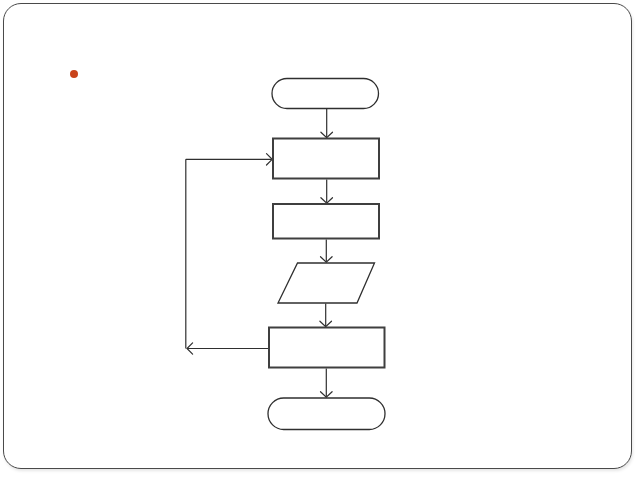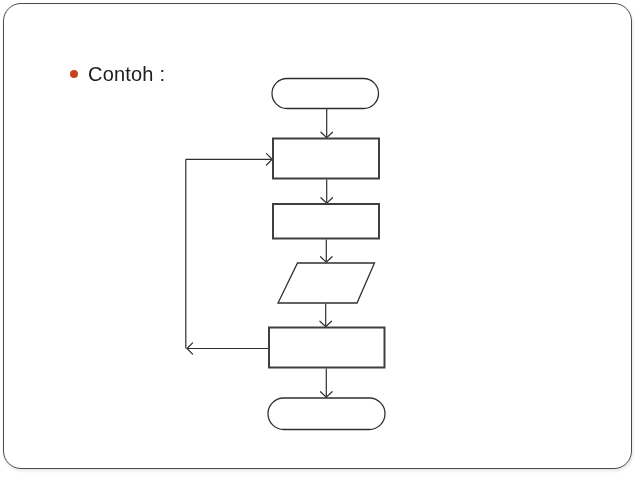--- a/index.html
+++ b/index.html
@@ -83,21 +83,20 @@
 </style>
 </head>
 <body>
 
 <div class="stage">
 
   <div class="slide-frame"></div>
 
   <div class="bullet-item">
     <span class="bullet-dot"></span>
-    <span class="bullet-text">Contoh :</span>
   </div>
 
   <svg class="flowchart" viewBox="0 0 638 478">
 
     <g>
       <line class="connector" x1="269" y1="348.5" x2="187" y2="348.5"></line>
       <polyline class="arrowhead" points="192.6,342.9 187,348.5 192.6,354.1"></polyline>
       <line class="connector" x1="185.8" y1="348.5" x2="185.8" y2="159.3"></line>
       <line class="connector" x1="185.8" y1="159.3" x2="271.5" y2="159.3"></line>
       <polyline class="arrowhead" points="266.5,153.6 272.2,159.3 266.5,165.0"></polyline>

